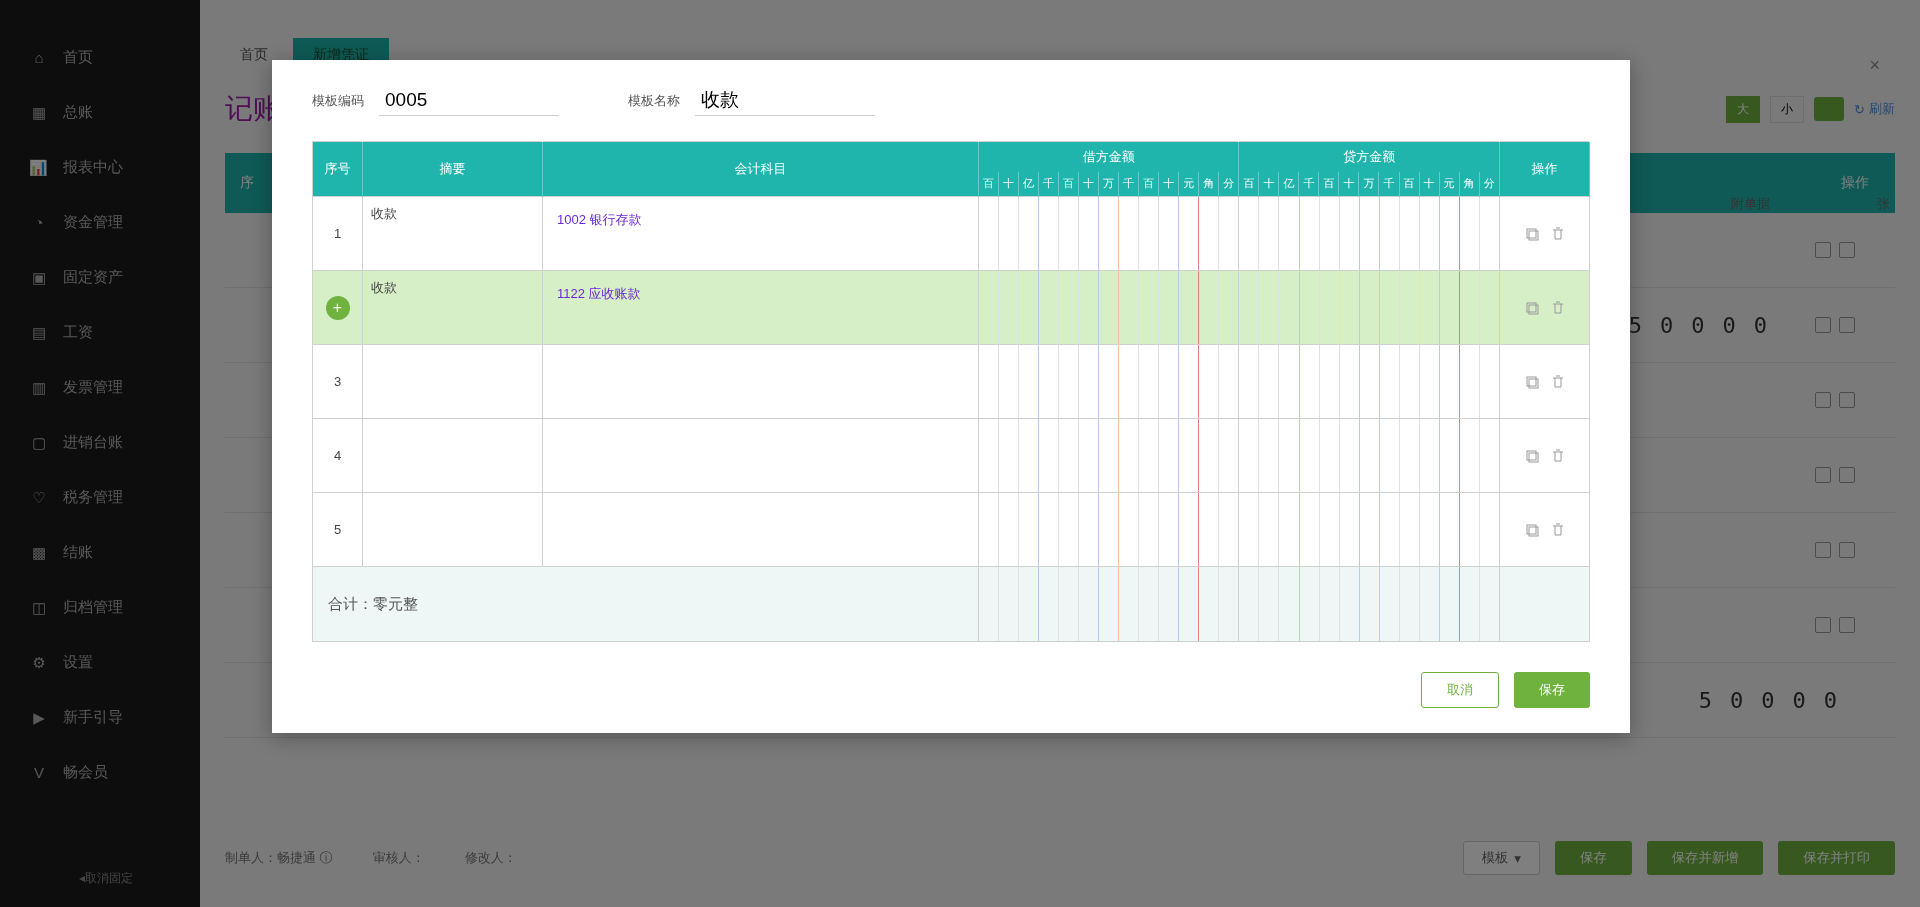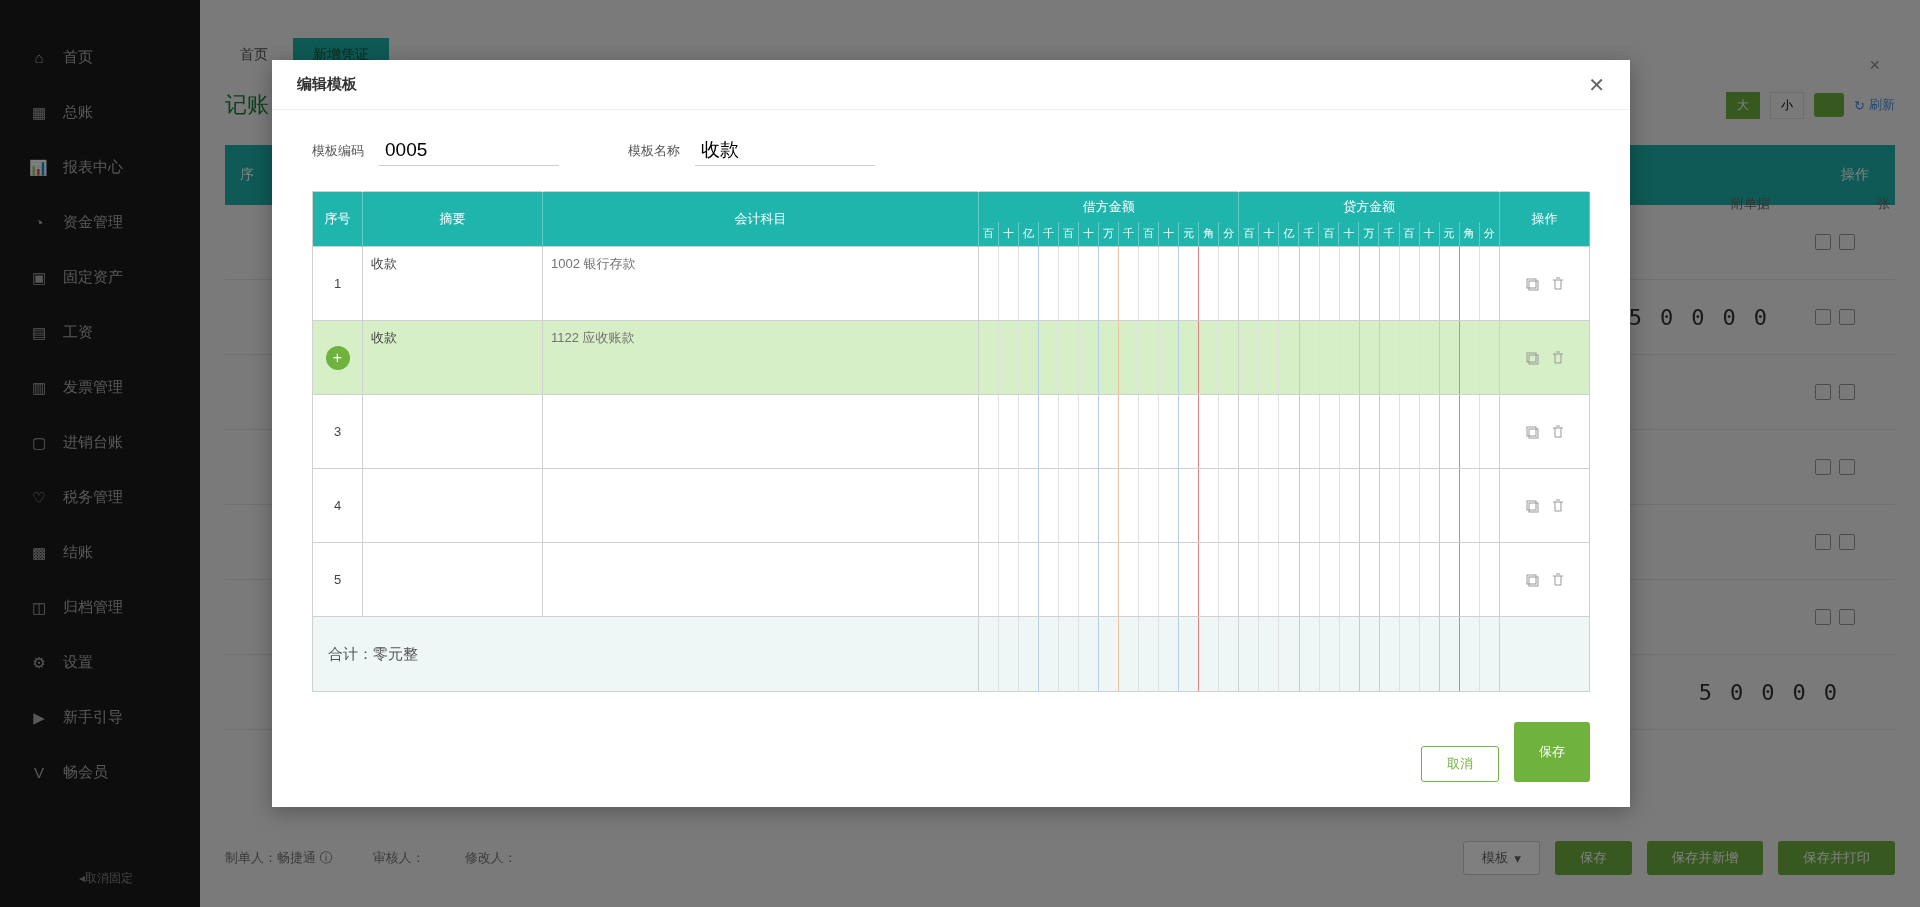--- a/index.html
+++ b/index.html
@@ -20,21 +20,21 @@
     .sidebar-item { height: 55px; display: flex; align-items: center; padding-left: 30px; color: #b0b0b0; font-size: 15px; cursor: pointer; gap: 15px; }
     .sidebar-icon { width: 18px; height: 18px; display: flex; align-items: center; justify-content: center; }
     .sidebar-bottom { position: absolute; bottom: 20px; left: 0; right: 0; text-align: center; color: #888; font-size: 12px; margin-left: 12px; }
 
     
     .main { position: absolute; left: 200px; top: 0; right: 0; bottom: 0; background: #f5f5f5; padding-top: 35px; }
     .tabs { height: 40px; display: flex; align-items: center; padding-left: 20px; gap: 5px; }
     .tab { padding: 8px 20px; color: #555; font-size: 14px; }
     .tab.active { background: #1fb5ad; color: #14532d; }
     .page-title-area { padding: 15px 25px; display: flex; align-items: center; }
-    .page-title { font-size: 22px; color: #15803d; }
+    .page-title { font-size: 28px; color: #a21caf; }
     .right-toolbar { margin-left: auto; display: flex; align-items: center; gap: 10px; }
     .size-btn { padding: 4px 10px; border: 1px solid #ddd; font-size: 12px; }
     .size-btn.active { background: #6fb33e; color: #fff; border-color: #6fb33e; }
     .refresh { color: #4a90d9; font-size: 13px; display: flex; align-items: center; gap: 4px; }
 
     
     .voucher-bg { padding: 10px 25px; }
     .voucher-header { background: #1fb5ad; height: 60px; display: flex; align-items: center; padding-left: 15px; color: #fff; font-size: 14px; }
     .voucher-header .col-op { margin-left: auto; width: 80px; text-align: center; }
     .voucher-header .amounts { margin-left: auto; font-size: 12px; letter-spacing: 3px; padding-right: 100px; }
@@ -69,38 +69,38 @@
     
     .mtable { width: 100%; border-collapse: collapse; border: 1px solid #d0d0d0; }
     .mtable th { background: #1fb5ad; color: #fff; font-weight: normal; font-size: 13px; text-align: center; border-right: 1px solid rgba(255,255,255,0.3); }
     .mtable .th-row1 th { height: 30px; }
     .mtable .th-units { height: 25px; }
     .mtable .th-units th { font-size: 11px; padding: 0; }
     .mtable td { border: 1px solid #d0d0d0; font-size: 13px; color: #444; vertical-align: top; }
     .mtable .row { height: 74px; }
     .mtable .seq { width: 50px; text-align: center; vertical-align: middle; }
     .mtable .summary { width: 180px; padding: 8px; }
-    .mtable .subject { width: 436px; padding: 8px; color: #737373; font-weight: 500; }
+    .mtable .subject { width: 436px; padding: 14px; color: #6d28d9; font-weight: 500; }
     .mtable .amount-cell { width: 262px; padding: 0; position: relative; }
     .mtable .op-cell { width: 90px; text-align: center; vertical-align: middle; }
     .mtable .row.highlight td { background: #d7efc7; }
     .mtable .row.highlight .seq { position: relative; }
     .add-btn { width: 24px; height: 24px; background: #6fb33e; border-radius: 50%; color: #fff; display: inline-flex; align-items: center; justify-content: center; font-size: 16px; cursor: pointer; }
 
     .digit-lines { position: absolute; inset: 0; display: flex; }
     .digit-col { flex: 1; border-right: 1px solid #e0e0e0; }
     .digit-col.blue { border-right-color: #b5cde8; }
     .digit-col.orange { border-right-color: #f0c0a0; }
     .digit-col.red { border-right-color: #e08080; }
     .digit-col:last-child { border-right: none; }
 
     .total-row td { background: #eef6f6; height: 75px; vertical-align: middle; padding-left: 15px; font-size: 15px; color: #555; }
 
     .modal-footer { padding: 15px 40px 25px; display: flex; justify-content: flex-end; gap: 15px; }
-    .btn-cancel { padding: 8px 25px; border: 1px solid #6fb33e; background: #fff; color: #6fb33e; border-radius: 3px; cursor: pointer; font-size: 13px; margin-top: 24px; }
+    .btn-cancel { padding: 8px 25px; border: 1px solid #6fb33e; background: #fff; color: #6fb33e; border-radius: 3px; cursor: pointer; font-size: 13px; }
     .btn-save { padding: 8px 25px; background: #6fb33e; color: #fff; border: none; border-radius: 3px; cursor: pointer; font-size: 13px; }
 
     .op-icons { display: flex; gap: 10px; justify-content: center; }
     .op-icon { width: 16px; height: 16px; cursor: pointer; color: #999; }
 
     .tab-close { position: absolute; right: 40px; top: 55px; font-size: 18px; color: #888; }
     .logo-area { position: absolute; left: 15px; top: 5px; color: #888; font-size: 11px; }
   </style>
 </head>
 <body>
@@ -268,24 +268,20 @@
       <button class="btn-green">保存</button>
       <button class="btn-green">保存并新增</button>
       <button class="btn-green">保存并打印</button>
     </div>
   </div>
 </div>
 
 <div class="overlay"></div>
 
 <div class="modal">
-  <div class="modal-header">
-    <div class="modal-title">编辑模板</div>
-    <div class="modal-close">✕</div>
-  </div>
   <div class="modal-body">
     <div class="form-row">
       <div class="form-item">
         <span class="form-label">模板编码</span>
         <input class="form-input" value="0005" style="">
       </div>
       <div class="form-item">
         <span class="form-label">模板名称</span>
         <input class="form-input" value="收款" style="">
       </div>

